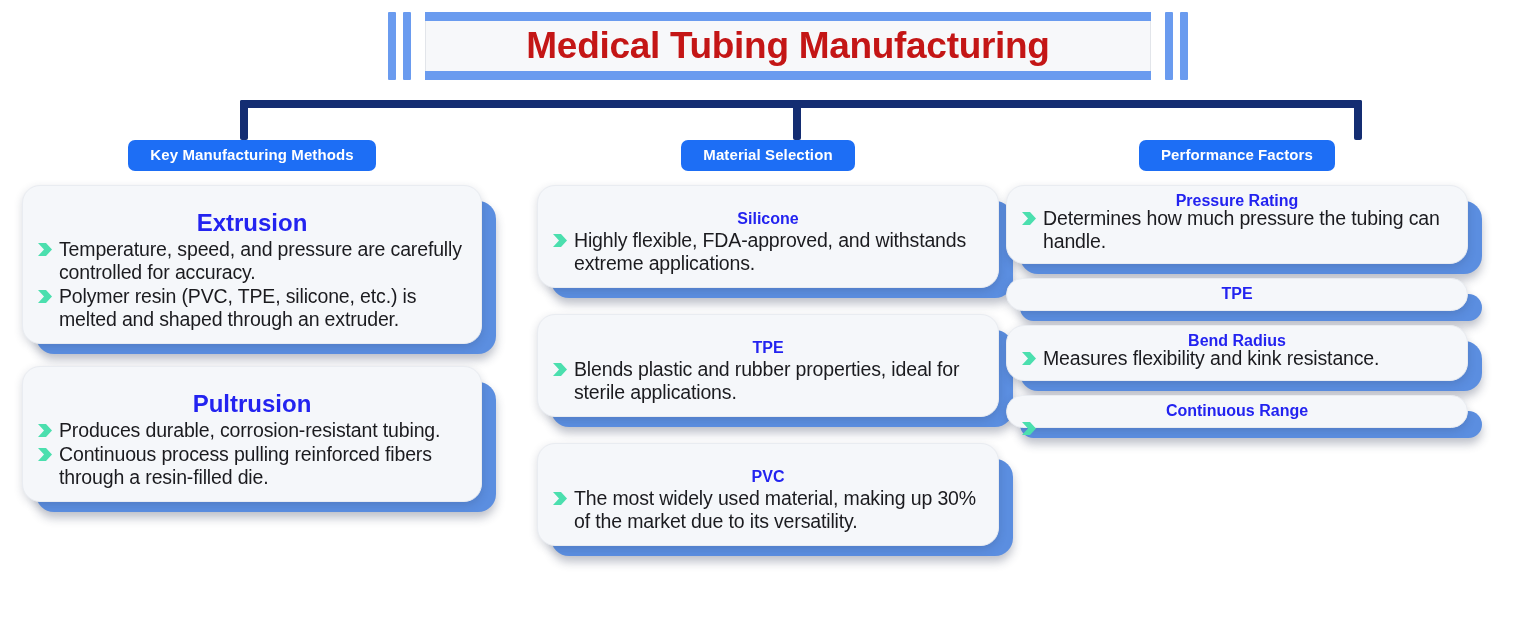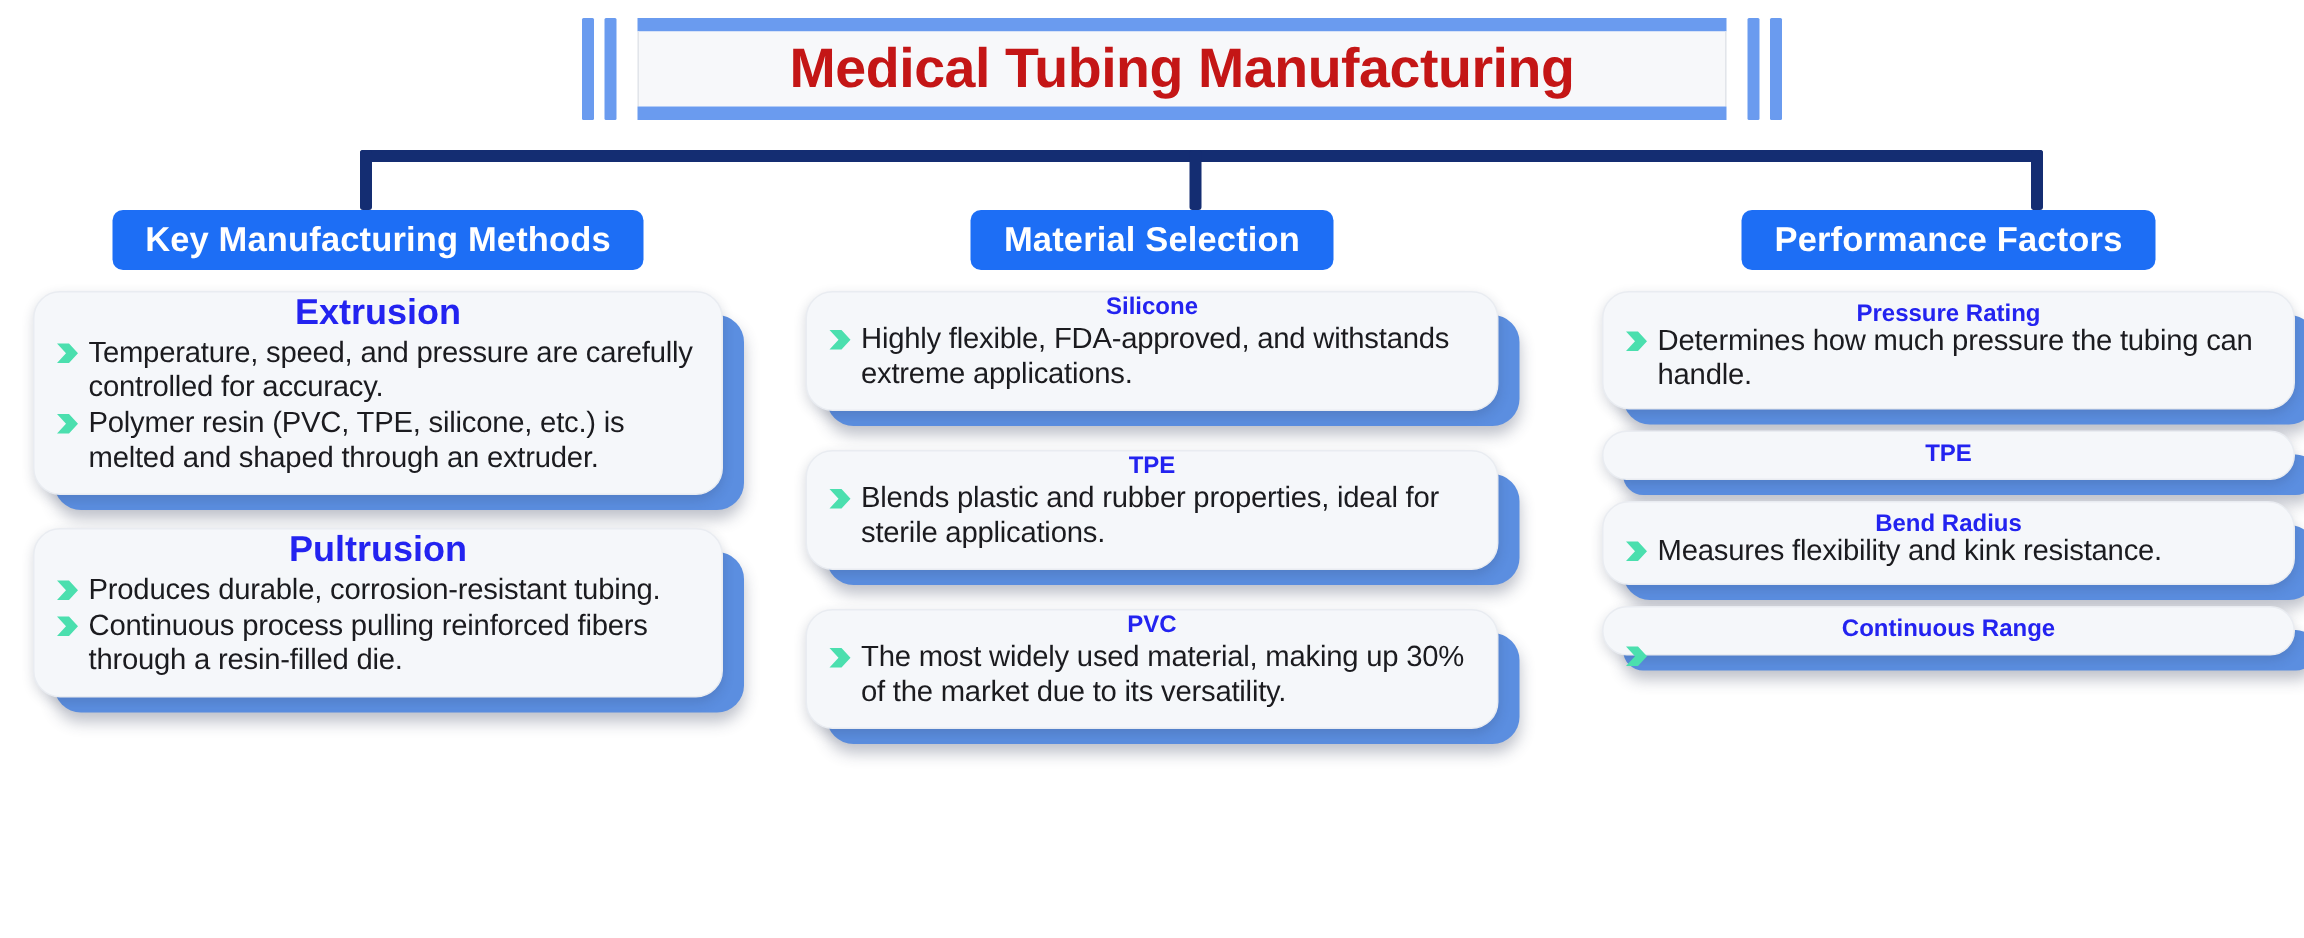--- a/index.html
+++ b/index.html
@@ -102,32 +102,32 @@
     top: 140px;
     width: 1536px;
     height: 470px;
   }
   .column {
     position: absolute;
     top: 0;
   }
   .col-0 { left: 22px;   width: 460px; }
   .col-1 { left: 537px;  width: 462px; }
-  .col-2 { left: 1068px; width: 462px; }
+  .col-2 { left: 1006px; width: 462px; }
 
   
   .col-header {
     display: flex;
     justify-content: center;
     margin-bottom: 14px;
   }
   .pill {
     background: #1d6ef5;
     color: #ffffff;
-    font-size: 23px;
+    font-size: 15px;
     font-weight: bold;
     border-radius: 7px;
     padding: 6px 22px 8px 22px;
     white-space: nowrap;
     letter-spacing: 0.1px;
     line-height: 1.15;
   }
 
   
   .card {
@@ -143,21 +143,21 @@
     bottom: -10px;
     background: #5b8ee0;
     border-radius: 18px;
     box-shadow: 0 6px 10px rgba(40,50,80,0.30);
   }
   .card-front {
     position: relative;
     background: #f5f7fa;
     border-radius: 18px;
     border: 1px solid #e9ecf1;
-    padding: 1px 14px 12px 14px;
+    padding: 24px 14px 12px 14px;
     box-shadow: 0 3px 8px rgba(40,50,80,0.18);
   }
   .card-title {
     color: #2323f0;
     font-size: 24px;
     font-weight: bold;
     text-align: center;
     line-height: 1.12;
     margin-bottom: 1px;
     white-space: nowrap;

